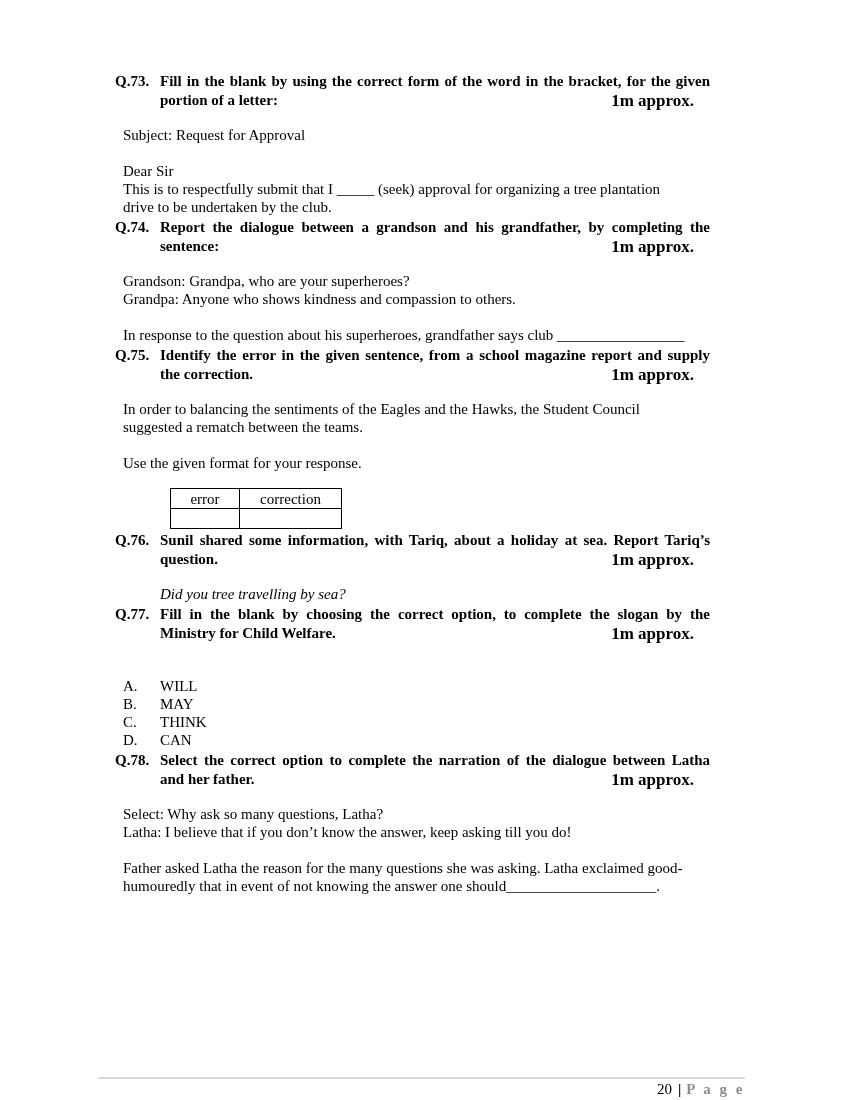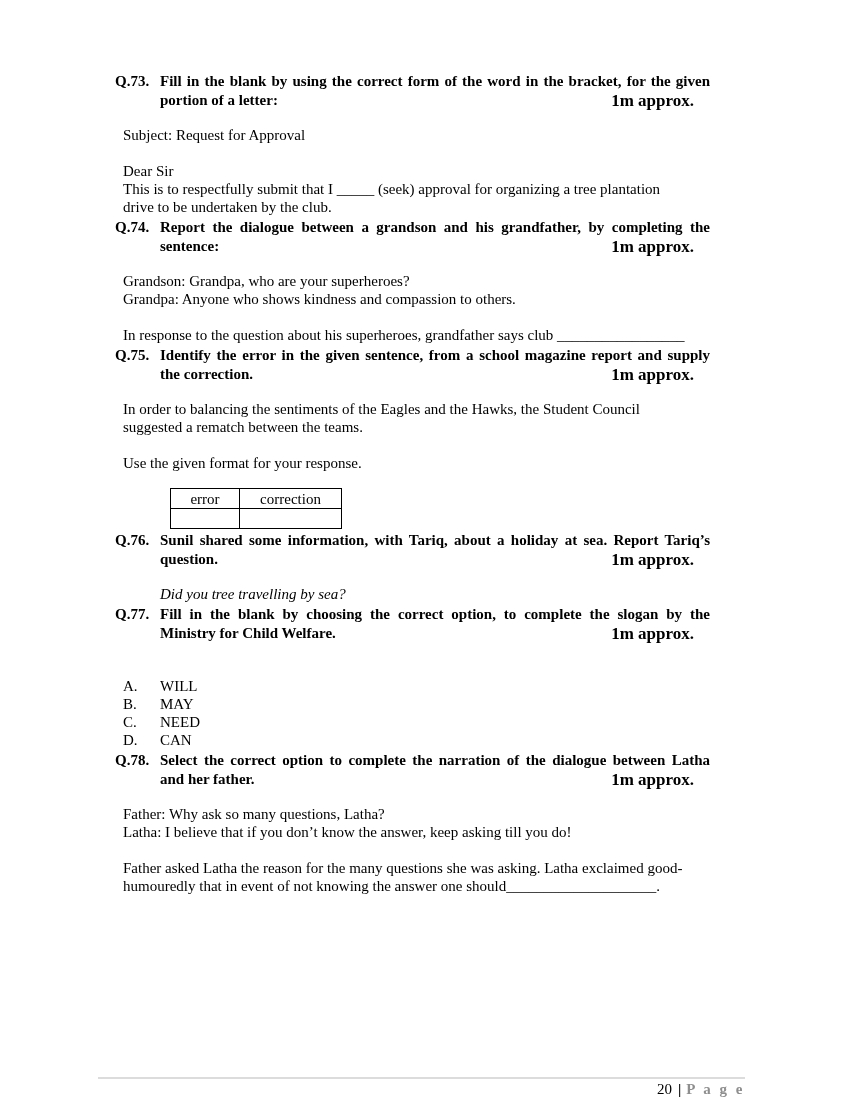--- a/index.html
+++ b/index.html
@@ -151,42 +151,42 @@
         <div class="option">
           <span class="opt-letter">A.</span>
           <span>WILL</span>
         </div>
         <div class="option">
           <span class="opt-letter">B.</span>
           <span>MAY</span>
         </div>
         <div class="option">
           <span class="opt-letter">C.</span>
-          <span>NEED</span>
+          <span>THINK</span>
         </div>
         <div class="option">
           <span class="opt-letter">D.</span>
           <span>CAN</span>
         </div>
       </div>
     </section>
 
     <section class="q">
       <div class="qhead">
         <div class="qnum">Q.78.</div>
         <div class="qtitle">
           <div class="l1">Select the correct option to complete the narration of the dialogue between Latha</div>
           <div class="l2">
             <span>and her father.</span>
             <span class="marks">1m approx.</span>
           </div>
         </div>
       </div>
       <div class="qbody">
-        <div>Father: Why ask so many questions, Latha?</div>
+        <div>Select: Why ask so many questions, Latha?</div>
         <div>Latha: I believe that if you don’t know the answer, keep asking till you do!</div>
         <div class="gap"></div>
         <div>Father asked Latha the reason for the many questions she was asking. Latha exclaimed good-</div>
         <div>humouredly that in event of not knowing the answer one should____________________.</div>
       </div>
     </section>
 
   </div>
 
   <div class="footer-line"></div>

